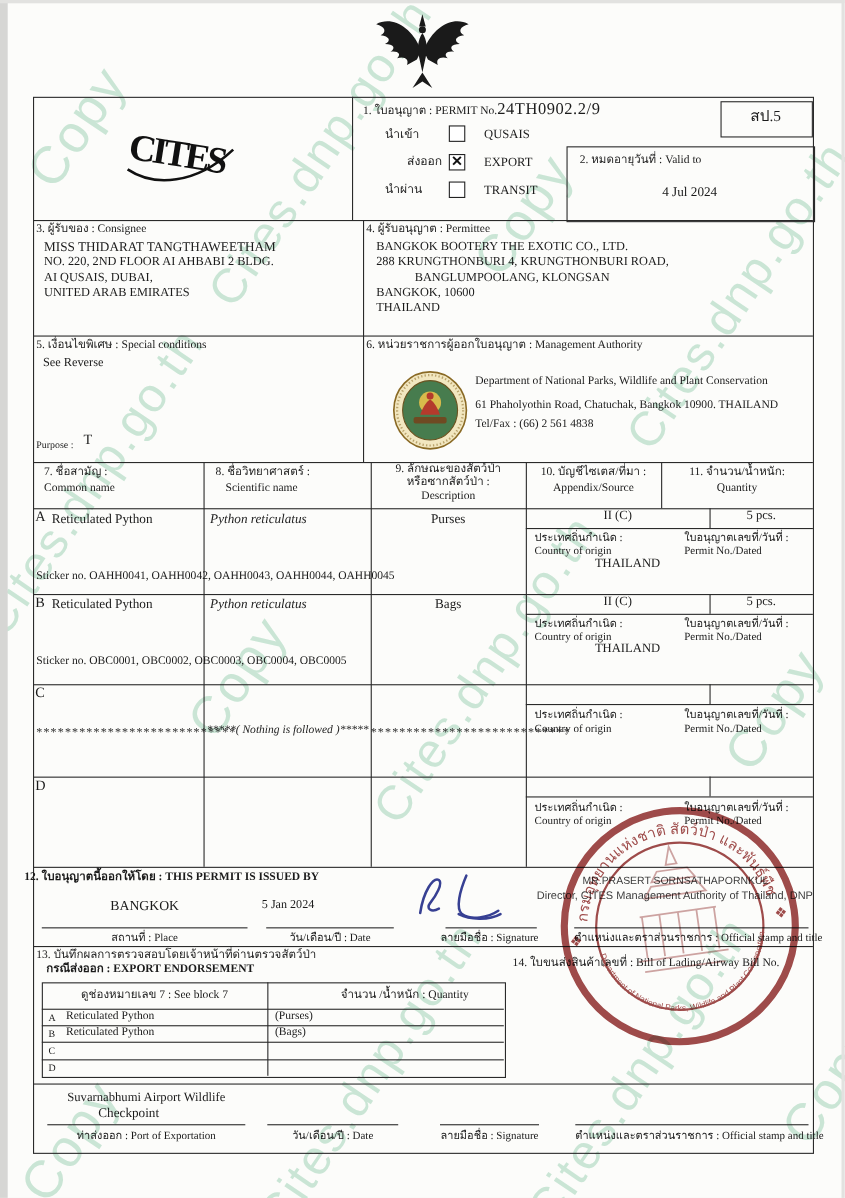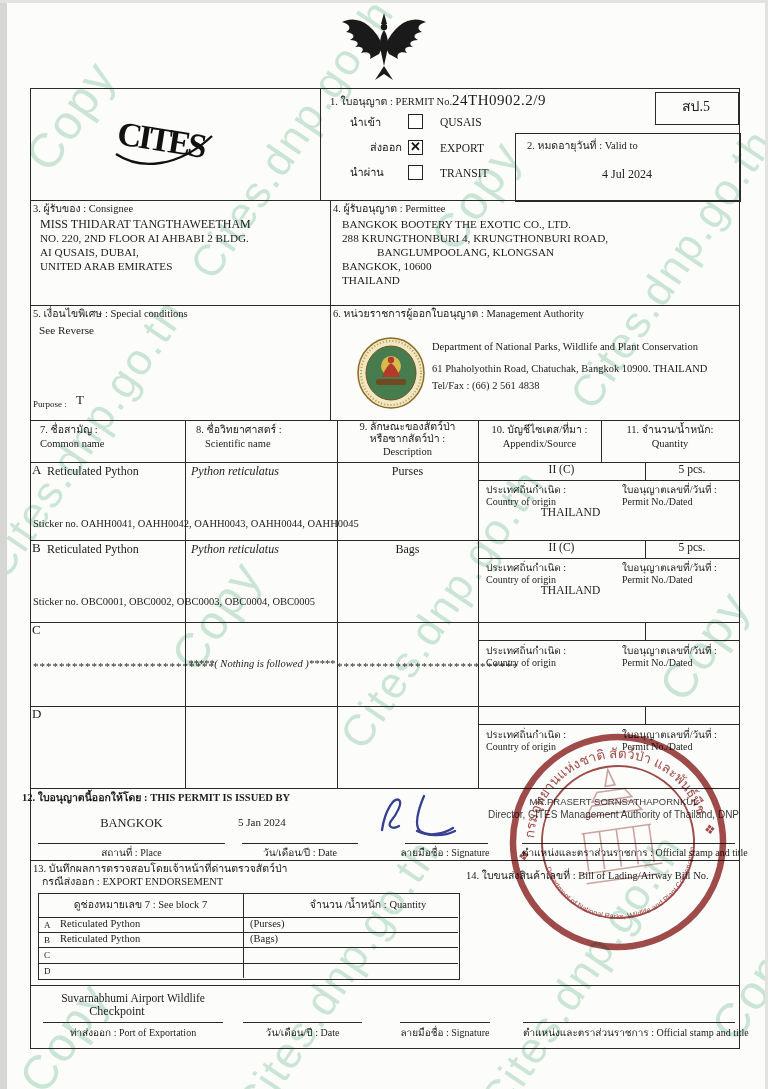--- a/index.html
+++ b/index.html
@@ -216,21 +216,21 @@
   <div class="hl" style="left:38px;top:843px;width:187px;height:1.2px;"></div>
   <div class="hl" style="left:242px;top:843px;width:116px;height:1.2px;"></div>
   <div class="hl" style="left:405px;top:843px;width:83px;height:1.2px;"></div>
   <div class="hl" style="left:522px;top:843px;width:213px;height:1.2px;"></div>
   <span class="t c" style="left:38px;top:847px;width:187px;font-size:10px;">สถานที่ : Place</span>
   <span class="t c" style="left:242px;top:847px;width:116px;font-size:10px;">วัน/เดือน/ปี : Date</span>
   <span class="t c" style="left:390px;top:847px;width:110px;font-size:10px;">ลายมือชื่อ : Signature</span>
   <span class="t c" style="left:522px;top:847px;width:213px;font-size:10px;">ตำแหน่งและตราส่วนราชการ : Official stamp and title</span>
 
   <span class="t" style="left:33px;top:863px;font-size:10.5px;">13. บันทึกผลการตรวจสอบโดยเจ้าหน้าที่ด่านตรวจสัตว์ป่า</span>
-  <span class="t" style="left:42px;top:876px;font-size:10.5px;font-weight:400;">กรณีส่งออก : EXPORT ENDORSEMENT</span>
+  <span class="t" style="left:42px;top:876px;font-size:10.5px;font-weight:700;">กรณีส่งออก : EXPORT ENDORSEMENT</span>
   <div class="box" style="left:38px;top:893px;width:420px;height:85px;border-width:1px;"></div>
   <div class="hl" style="left:38px;top:917px;width:420px;"></div>
   <div class="hl" style="left:38px;top:932px;width:420px;"></div>
   <div class="hl" style="left:38px;top:947px;width:420px;"></div>
   <div class="hl" style="left:38px;top:963px;width:420px;"></div>
   <div class="vl" style="left:243px;top:893px;height:85px;"></div>
   <span class="t b c" style="left:38px;top:899px;width:205px;font-size:10.5px;">ดูช่องหมายเลข 7 : See block 7</span>
   <span class="t b c" style="left:243px;top:899px;width:250px;font-size:10.5px;">จำนวน /น้ำหนัก : Quantity</span>
   <span class="t" style="left:44px;top:920px;font-size:9px;">A</span>
   <span class="t" style="left:60px;top:918px;font-size:10.5px;">Reticulated Python</span>

